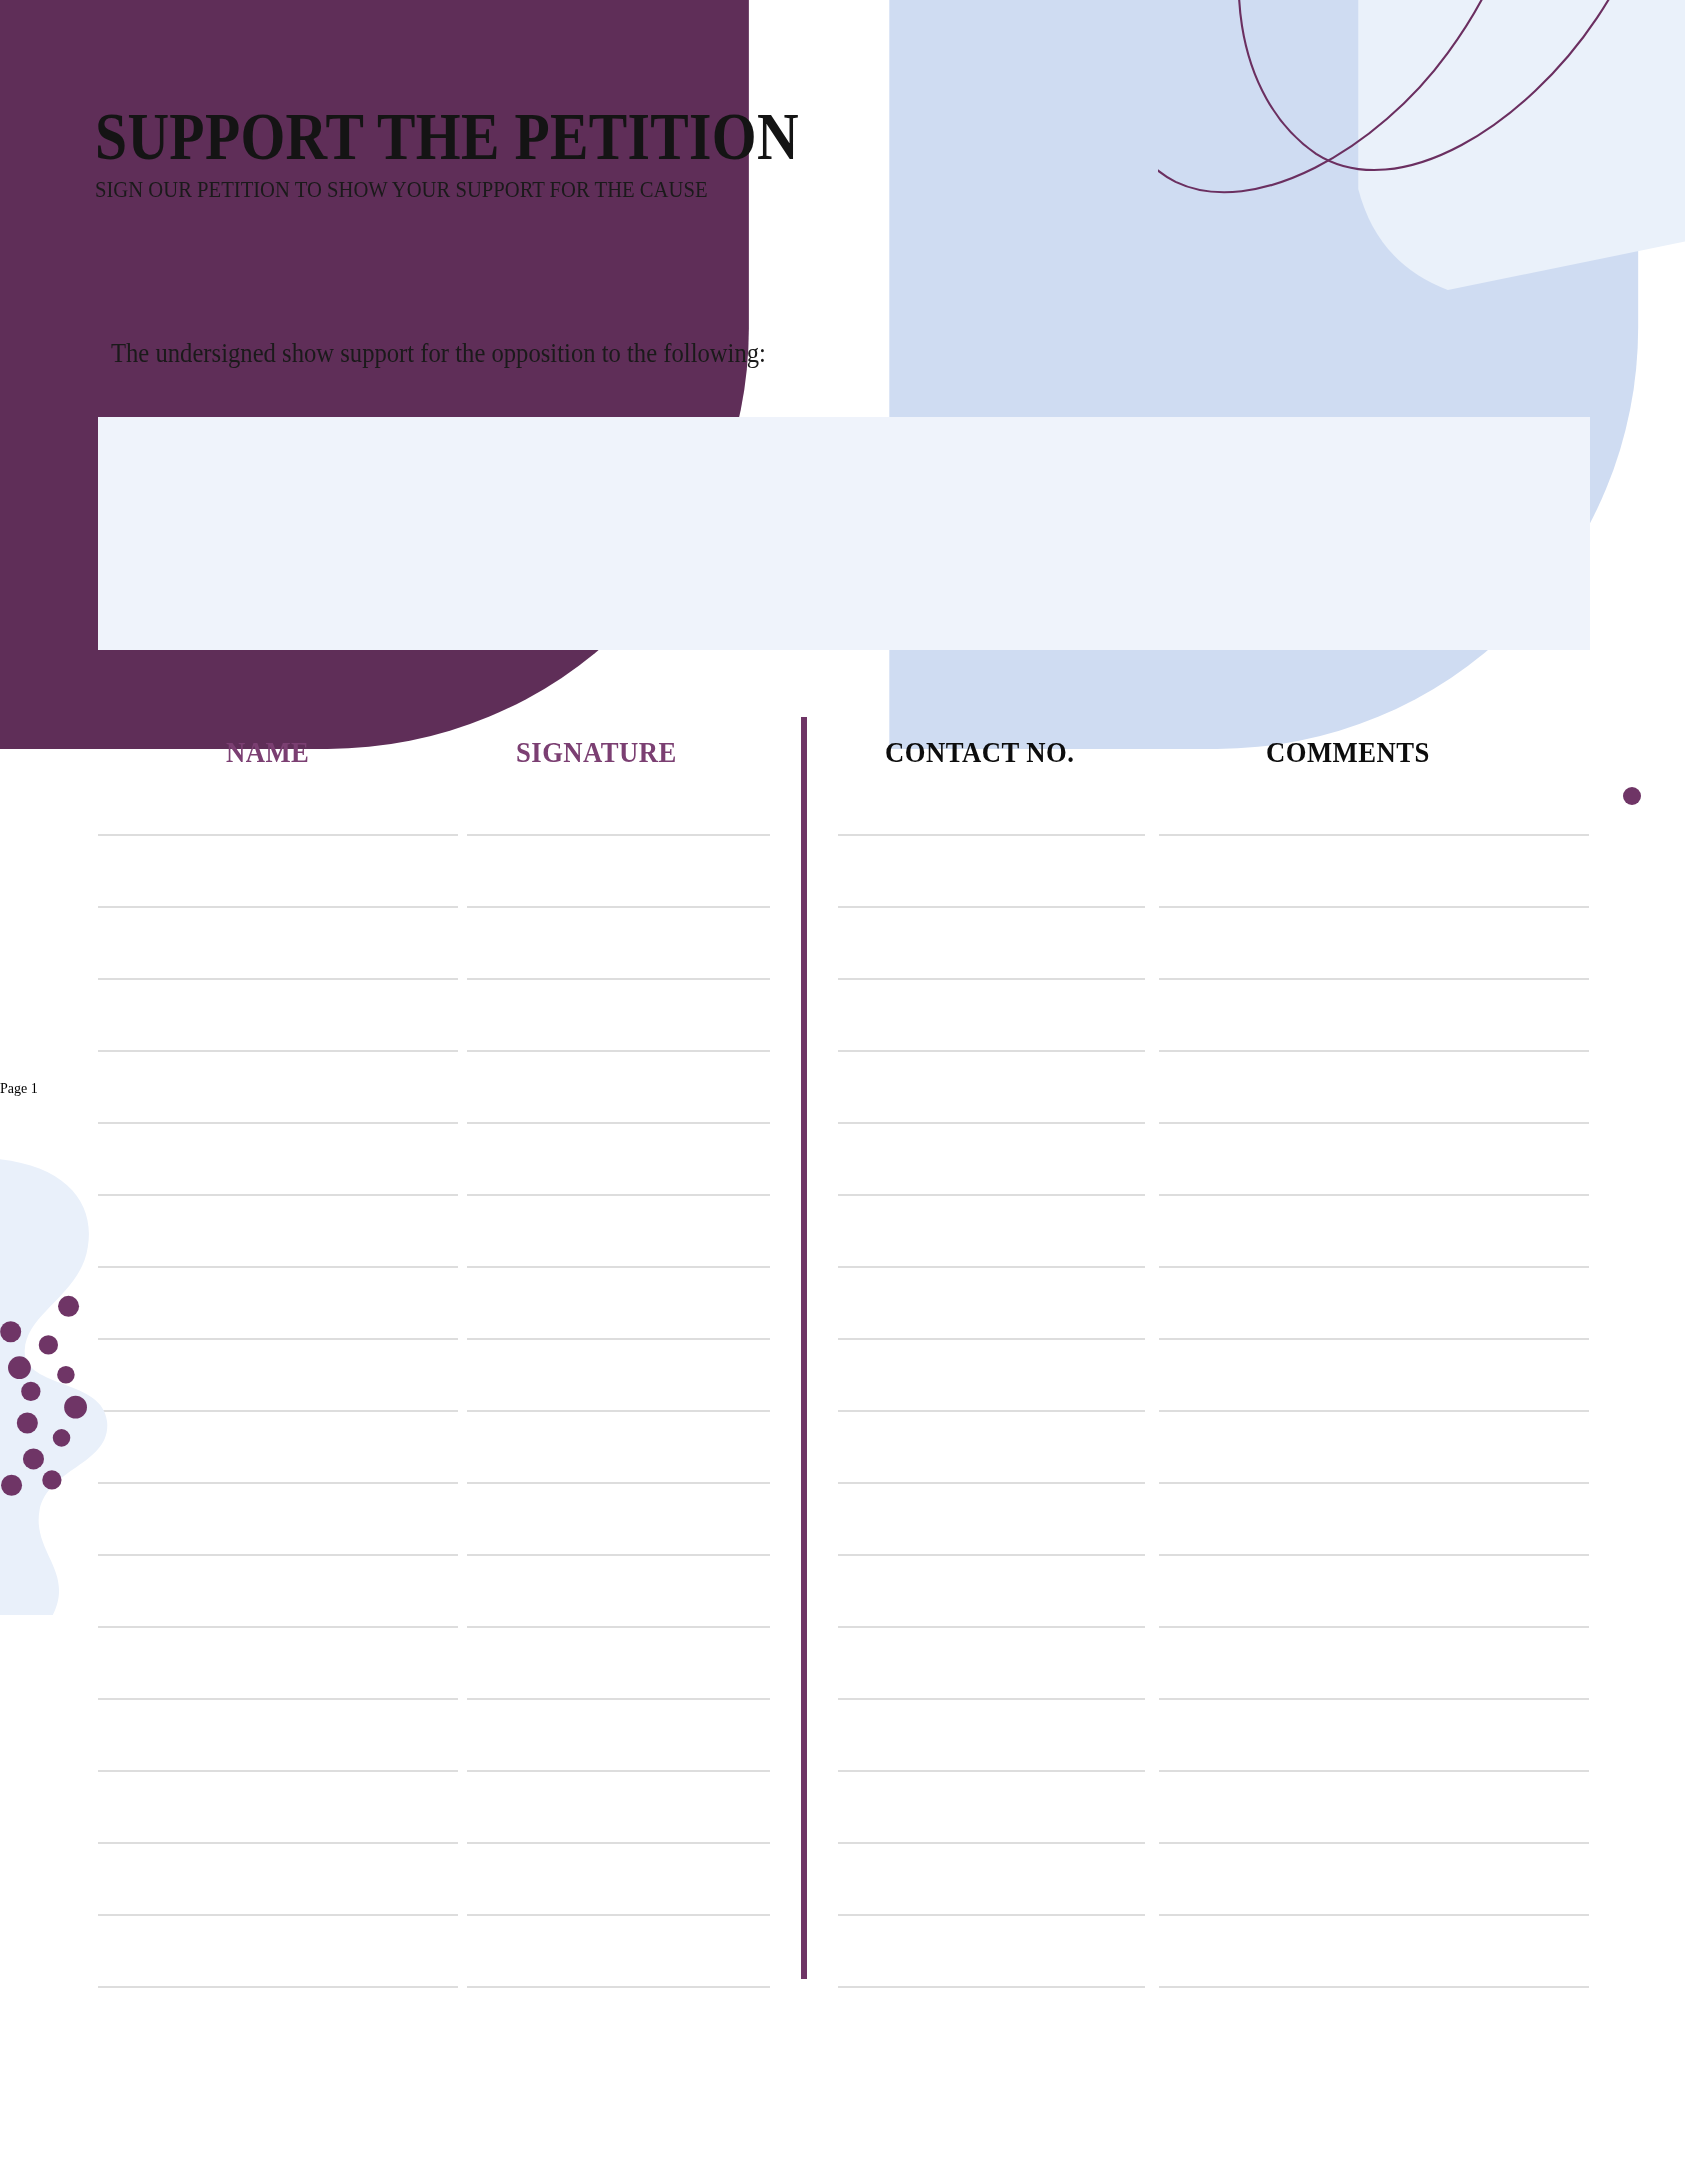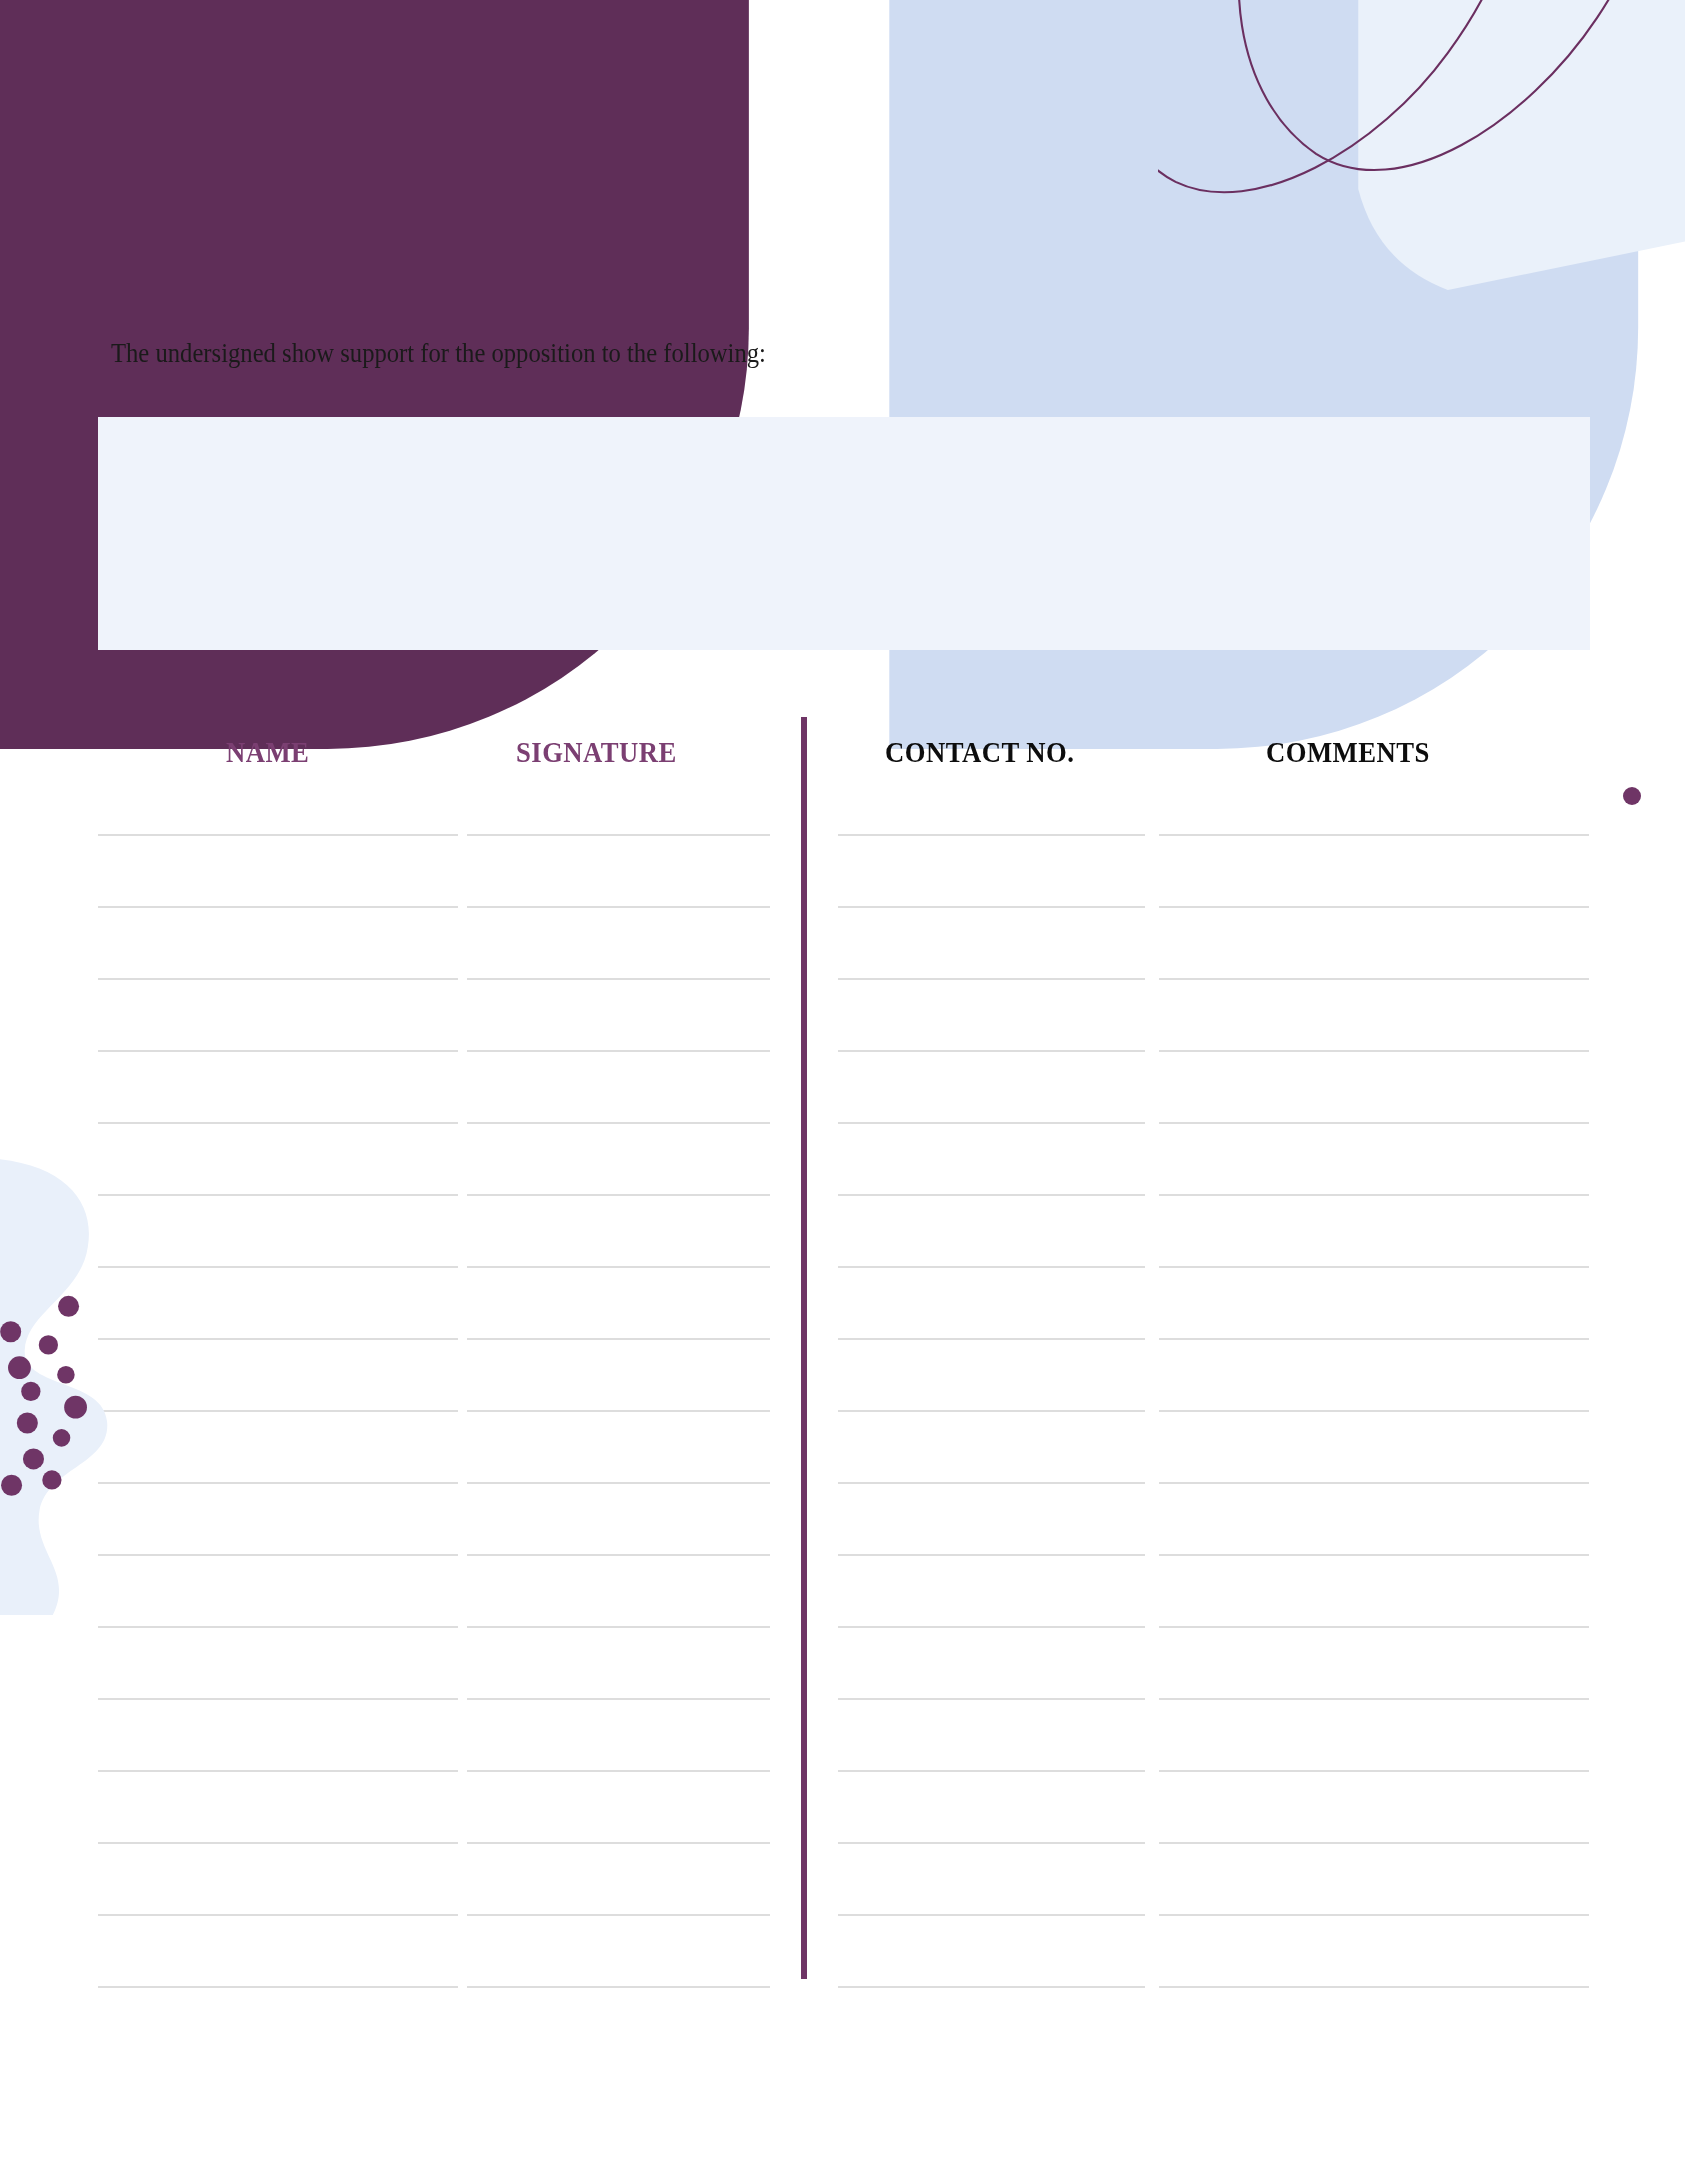--- a/index.html
+++ b/index.html
@@ -194,20 +194,24 @@
 <div class="page">
 
   <svg class="deco-top-right" viewBox="0 0 600 330" xmlns="http://www.w3.org/2000/svg">
     <path d="M228 -40 L600 -60 L600 275 L330 330 Q250 300 228 215 Z" fill="#eaf1fa"></path>
     <g fill="none" stroke="#6b2f60" stroke-width="2.4" stroke-linecap="round">
       <path d="M -25 -120 C -95 10, -70 160, 20 207 C 110 250, 250 170, 330 60 C 400 -35, 430 -140, 400 -220"></path>
       <path d="M 120 -150 C 70 -40, 85 110, 180 175 C 275 235, 420 140, 500 20 C 560 -70, 585 -170, 565 -240"></path>
     </g>
   </svg>
 
+  <div class="header">
+    <h1 class="title">SUPPORT THE PETITION</h1>
+    <div class="subtitle">SIGN OUR PETITION TO SHOW YOUR SUPPORT FOR THE CAUSE</div>
+  </div>
 
   <div class="intro-text">The undersigned show support for the opposition to the following:</div>
 
   <div class="statement-box" style="background: rgb(239, 243, 251);"></div>
 
   <div class="table-area">
 
     <div class="col-head purple head-name" style="color: rgb(123, 63, 114);">NAME</div>
     <div class="col-head purple head-signature" style="color: rgb(123, 63, 114);">SIGNATURE</div>
     <div class="col-head dark   head-contact" style="color: rgb(13, 13, 13);">CONTACT NO.</div>
@@ -343,16 +347,17 @@
       <circle cx="59" cy="366" r="11"></circle>
       <circle cx="13" cy="372" r="12"></circle>
     </g>
   </svg>
 
   <div class="footer">
     <svg class="footer-logo" viewBox="0 0 72 46" xmlns="http://www.w3.org/2000/svg">
       <path d="M0 0 H32 V14 A18 18 0 0 1 14 32 H0 Z" fill="#5f2e58"></path>
       <path d="M38 0 H70 V14 A18 18 0 0 1 52 32 H38 Z" fill="#cfdcf2"></path>
     </svg>
+    <div class="footer-page">Page 1</div>
   </div>
 
 </div>
 
 
 </body></html>

